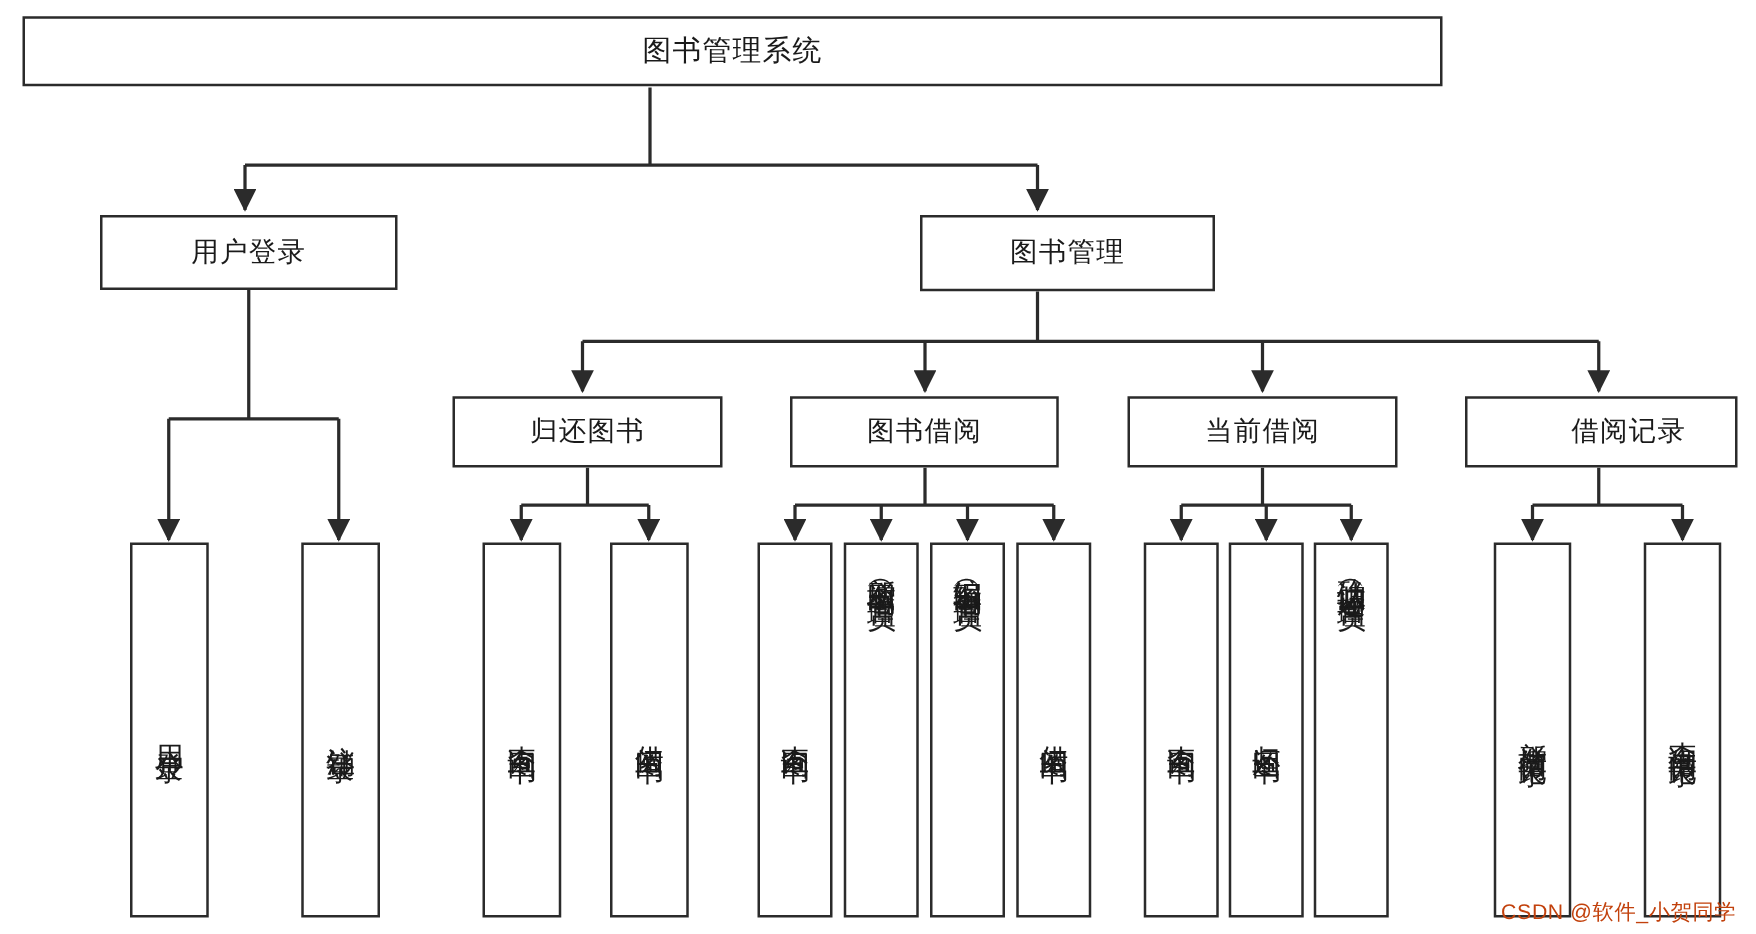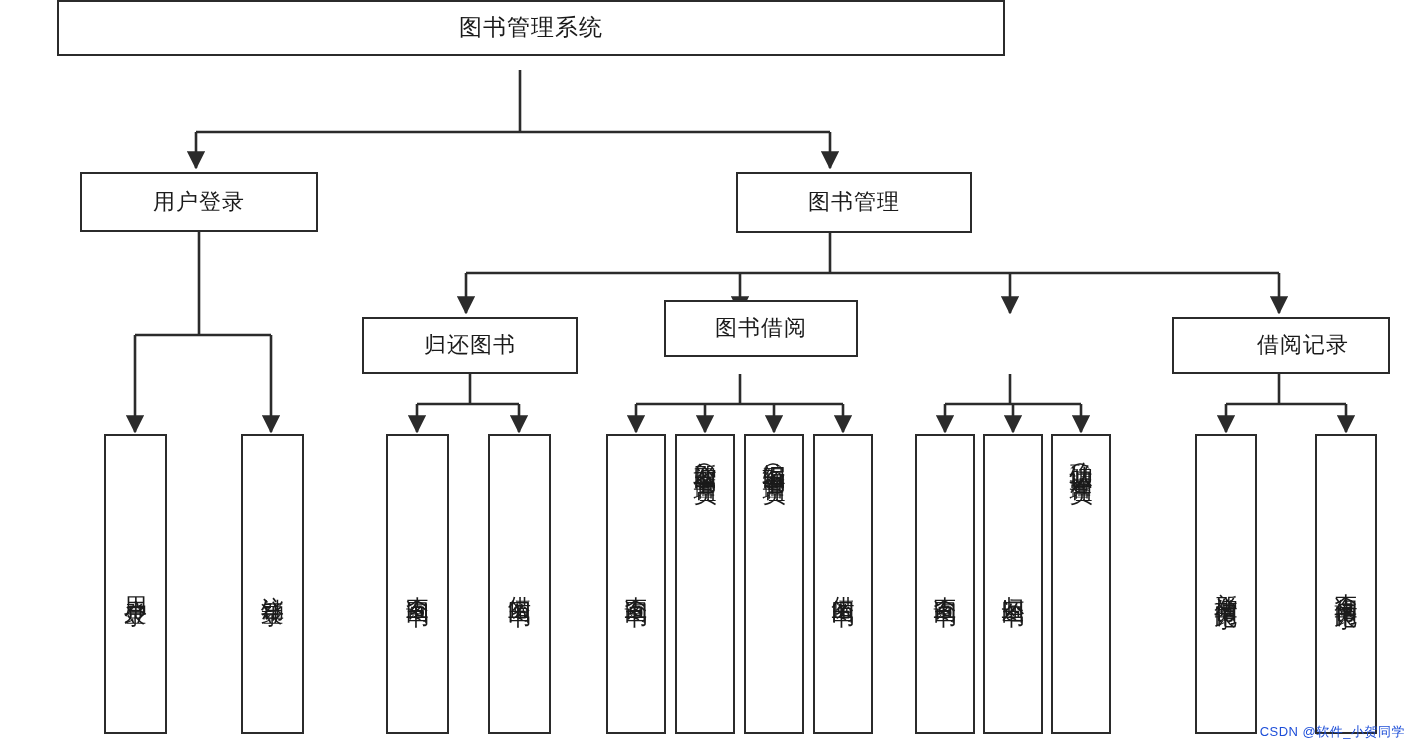--- a/index.html
+++ b/index.html
@@ -56,24 +56,24 @@
     letter-spacing: 3px;
     white-space: nowrap;
     color: #1a1a1a;
   }
   .node.leaf.center {
     align-items: center;
     padding-top: 0;
   }
   #watermark {
     position: absolute;
-    right: 0;
+    right: 16px;
     bottom: 6px;
-    font-size: 13px;
-    color: #1d4ed8;
+    font-size: 17px;
+    color: #c2410c;
     letter-spacing: 0.5px;
     white-space: nowrap;
     user-select: none;
   }
 </style>
 </head>
 <body>
 
 <div id="stage">
 
@@ -123,36 +123,39 @@
       <path d="M 1013 404 L 1013 432" marker-end="url(#arrow)"></path>
       <path d="M 1081 404 L 1081 432" marker-end="url(#arrow)"></path>
 
       <path d="M 1279 374 L 1279 404"></path>
       <path d="M 1226 404 L 1346 404"></path>
       <path d="M 1226 404 L 1226 432" marker-end="url(#arrow)"></path>
       <path d="M 1346 404 L 1346 432" marker-end="url(#arrow)"></path>
     </g>
   </svg>
 
-  <div class="node root horiz" style="left:18px; top:0; width:948px; height:56px;margin-left:39px;">
+  <div class="node root horiz" style="left:18px; top:13px; width:1136px; height:56px;">
     <span>图书管理系统</span>
   </div>
 
   <div class="node horiz" style="left:80px; top:172px; width:238px; height:60px;">
     <span>用户登录</span>
   </div>
   <div class="node horiz" style="left:712px; top:172px; width:236px; height:61px;margin-left:24px;">
     <span>图书管理</span>
   </div>
 
   <div class="node horiz" style="left:362px; top:317px; width:216px; height:57px;">
     <span>归还图书</span>
   </div>
-  <div class="node horiz" style="left:632px; top:300px; width:194px; height:57px;margin-left:32px;">
+  <div class="node horiz" style="left:632px; top:317px; width:215px; height:57px;">
     <span>图书借阅</span>
+  </div>
+  <div class="node horiz" style="left:902px; top:317px; width:216px; height:57px;">
+    <span>当前借阅</span>
   </div>
   <div class="node horiz" style="left:1172px; top:317px; width:218px; height:57px;padding-left:44px;">
     <span>借阅记录</span>
   </div>
 
   <div class="node leaf center" style="left:104px; top:434px; width:63px; height:300px;">
     <span class="vtext">用户登录</span>
   </div>
   <div class="node leaf center" style="left:241px; top:434px; width:63px; height:300px;">
     <span class="vtext">注销登录</span>

